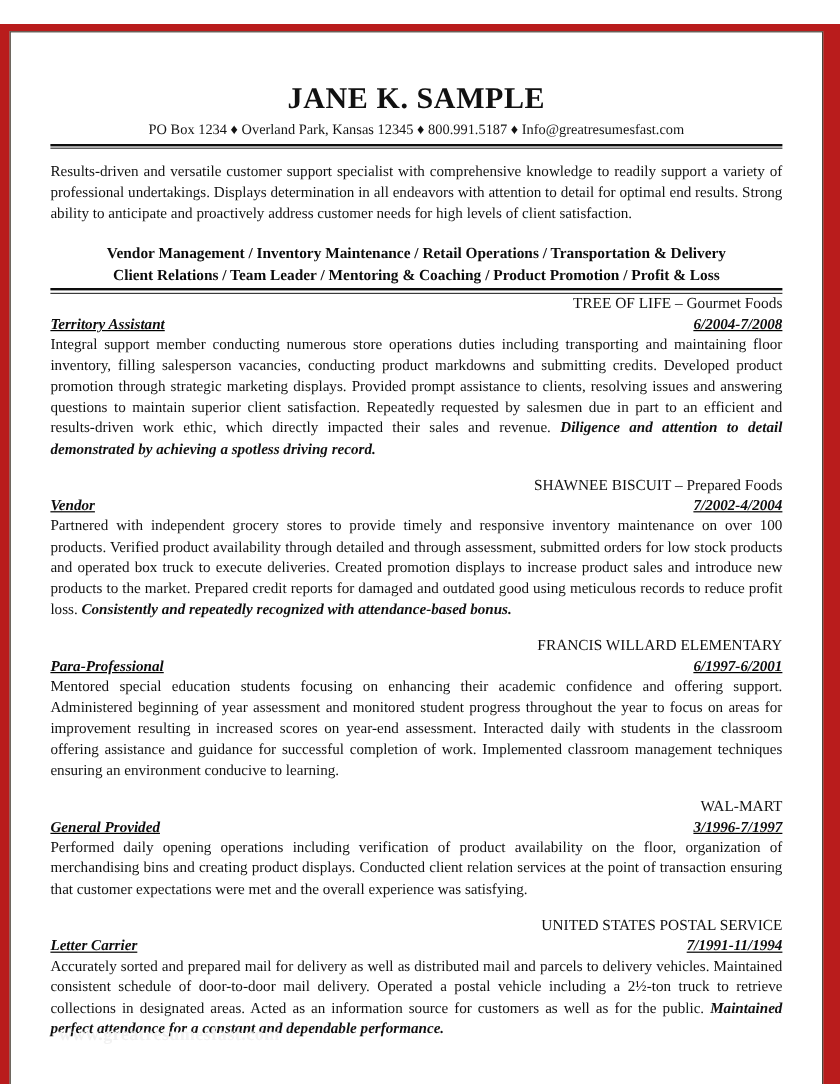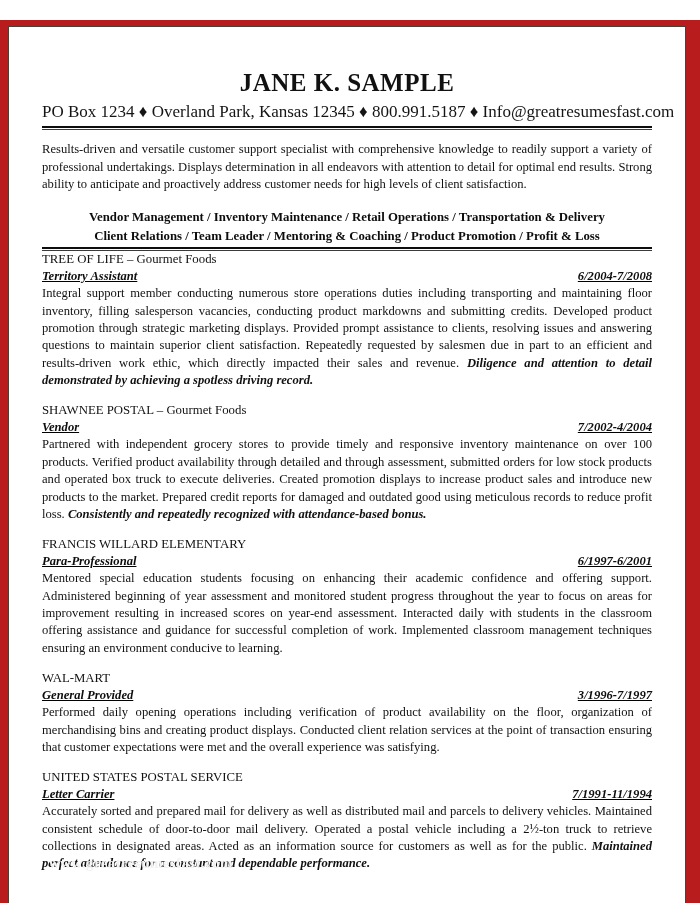--- a/index.html
+++ b/index.html
@@ -51,22 +51,22 @@
   .name {
     text-align: center;
     font-size: 25px;
     font-weight: bold;
     letter-spacing: 0.5px;
     line-height: 1.1;
     color: #111;
     margin: 12px 0 4px 0;
   }
   .contact {
-    text-align: left;
-    font-size: 17px;
+    text-align: center;
+    font-size: 12px;
     color: #141414;
     line-height: 1.25;
     margin-bottom: 4px;
     white-space: nowrap;
   }
 
   
   .rule {
     border-top: 2.6px solid #0d0d0d;
     border-bottom: 1px solid #3a3a3a;
@@ -107,20 +107,21 @@
     margin-top: 18px;
     margin-bottom: 14px;
   }
 
   
   .job { margin-bottom: 13px; }
   .job-company {
     font-size: 12.8px;
     color: #111;
     line-height: 1.3;
+    text-align: right;
   }
   .job-titlerow {
     display: flex;
     justify-content: space-between;
     align-items: baseline;
     font-size: 12.6px;
     line-height: 1.3;
     text-decoration: underline;
   }
   .job-title {
@@ -181,21 +182,21 @@
       <div class="job">
         <div class="job-company">TREE OF LIFE – Gourmet Foods</div>
         <div class="job-titlerow">
           <span class="job-title">Territory Assistant</span>
           <span class="job-dates">6/2004-7/2008</span>
         </div>
         <div class="job-desc"><span>Integral support member conducting numerous store operations duties including transporting and maintaining floor inventory, filling salesperson vacancies, conducting product markdowns and submitting credits.  Developed product promotion through strategic marketing displays.  Provided prompt assistance to clients, resolving issues and answering questions to maintain superior client satisfaction.  Repeatedly requested by salesmen due in part to an efficient and results-driven work ethic, which directly impacted their sales and revenue.  </span><span class="emph">Diligence and attention to detail demonstrated by achieving a spotless driving record.</span></div>
       </div>
 
       <div class="job">
-        <div class="job-company">SHAWNEE POSTAL – Gourmet Foods</div>
+        <div class="job-company">SHAWNEE BISCUIT – Prepared Foods</div>
         <div class="job-titlerow">
           <span class="job-title">Vendor</span>
           <span class="job-dates">7/2002-4/2004</span>
         </div>
         <div class="job-desc"><span>Partnered with independent grocery stores to provide timely and responsive inventory maintenance on over 100 products.  Verified product availability through detailed and through assessment, submitted orders for low stock products and operated box truck to execute deliveries.  Created promotion displays to increase product sales and introduce new products to the market.  Prepared credit reports for damaged and outdated good using meticulous records to reduce profit loss.  </span><span class="emph">Consistently and repeatedly recognized with attendance-based bonus.</span></div>
       </div>
 
       <div class="job">
         <div class="job-company">FRANCIS WILLARD ELEMENTARY</div>
         <div class="job-titlerow">

